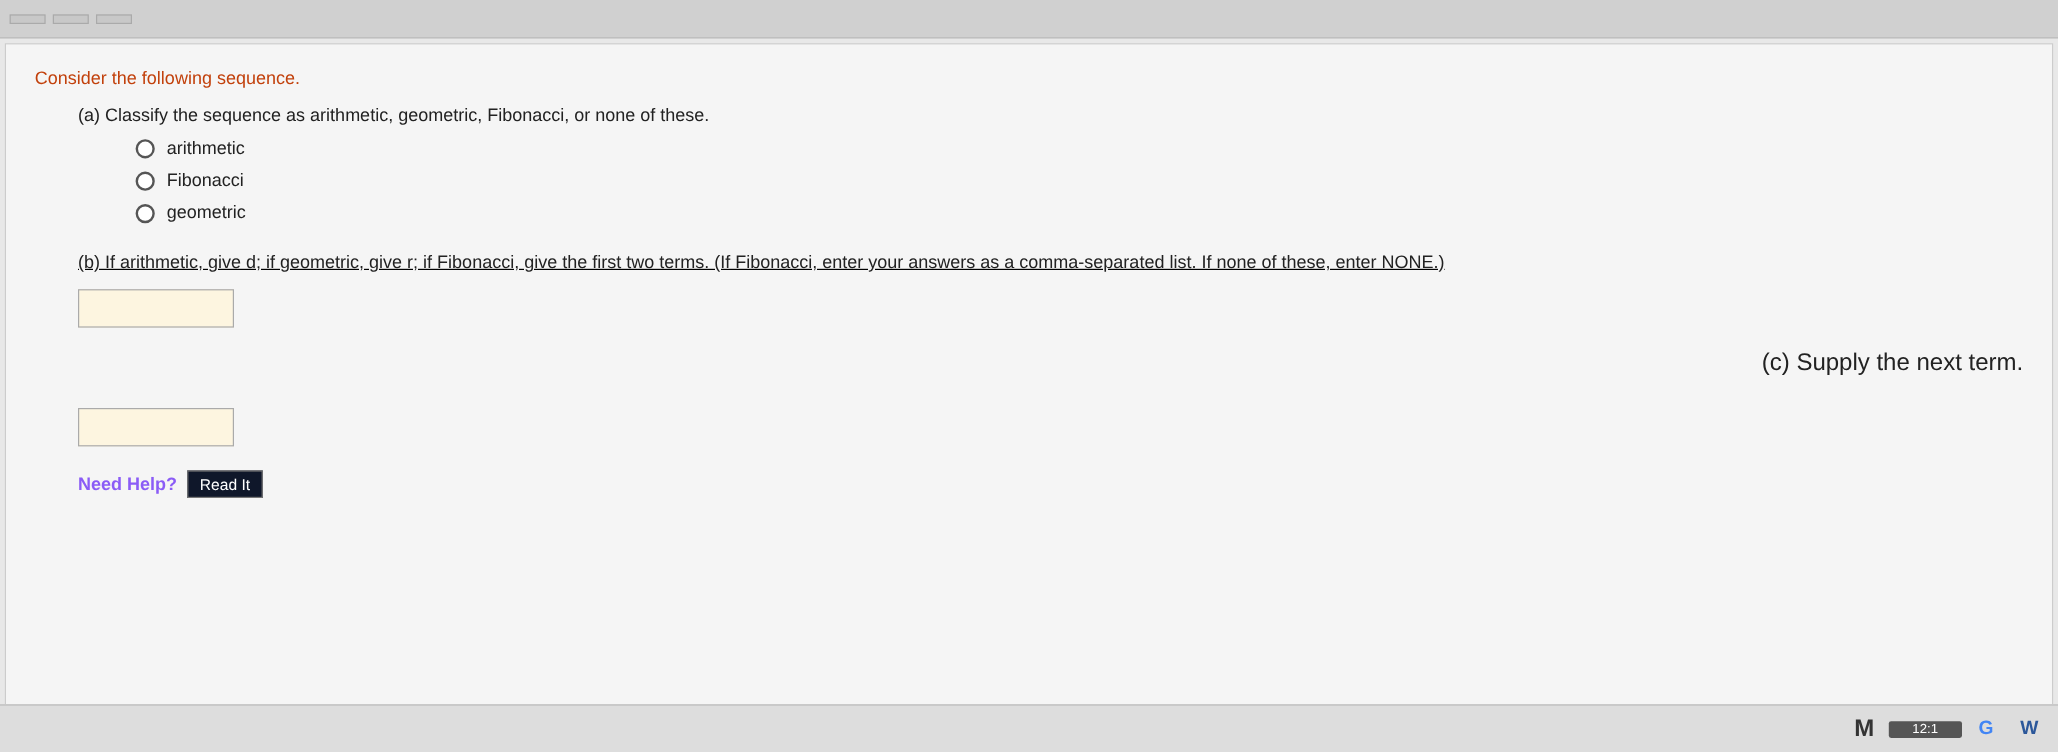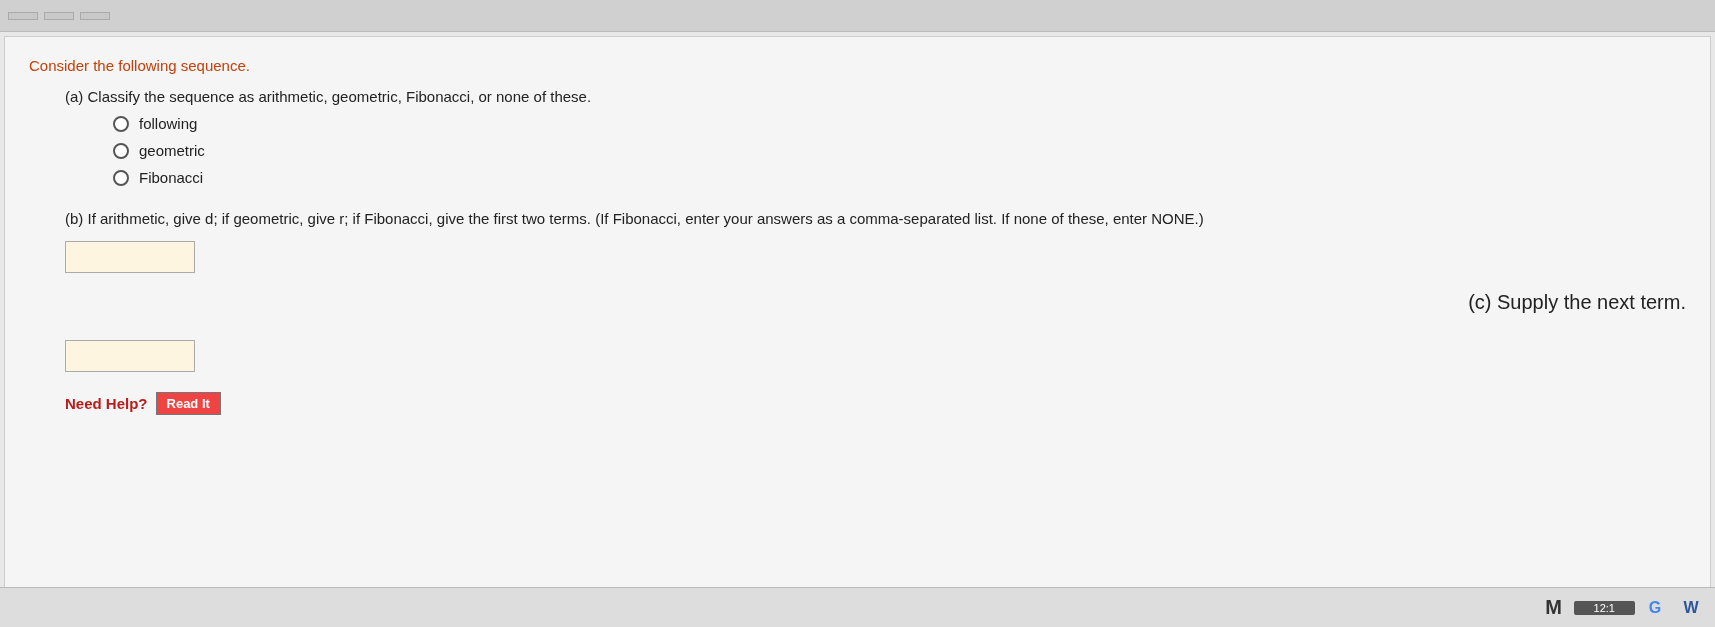--- a/index.html
+++ b/index.html
@@ -98,20 +98,21 @@
       flex-shrink: 0;
       display: flex;
       align-items: center;
       justify-content: center;
     }
 
     .part-b {
       margin-left: 36px;
       margin-top: 22px;
       margin-bottom: 18px;
+      text-decoration: underline;
     }
 
     .part-b-label {
       font-size: 15px;
       color: #222;
       margin-bottom: 12px;
       line-height: 1.4;
     }
 
     .answer-input {
@@ -138,34 +139,33 @@
 
     .need-help-section {
       margin-left: 36px;
       margin-top: 10px;
       display: flex;
       align-items: center;
       gap: 8px;
     }
 
     .need-help-text {
-      color: #b91c1c;
+      color: #8b5cf6;
       font-weight: bold;
       font-size: 15px;
       text-align: center;
     }
 
     .read-it-btn {
-      background: #ef4444;
+      background: #0f172a;
       color: white;
       border: 1px solid #777;
       padding: 3px 10px;
       font-size: 13px;
       cursor: pointer;
-      font-weight: bold;
     }
 
     .taskbar {
       position: fixed;
       bottom: 0;
       left: 0;
       width: 1715px;
       height: 40px;
       background: #ddd;
       border-top: 1px solid #bbb;
@@ -207,33 +207,33 @@
   <div class="question-intro">Consider the following sequence.</div>
 
 
   <div class="sub-question">
     <div class="sub-question-label">(a) Classify the sequence as arithmetic, geometric, Fibonacci, or none of these.</div>
 
     <div class="radio-options">
 
       <label class="radio-option">
         <div class="radio-circle"></div>
-        <span>following</span>
+        <span>arithmetic</span>
+      </label>
+
+      <label class="radio-option">
+        <div class="radio-circle"></div>
+        <span>Fibonacci</span>
       </label>
 
       <label class="radio-option">
         <div class="radio-circle"></div>
         <span>geometric</span>
       </label>
 
-      <label class="radio-option">
-        <div class="radio-circle"></div>
-        <span>Fibonacci</span>
-      </label>
-
 
     </div>
   </div>
 
   <div class="part-b">
     <div class="part-b-label">(b) If arithmetic, give d; if geometric, give r; if Fibonacci, give the first two terms. (If Fibonacci, enter your answers as a comma-separated list. If none of these, enter NONE.)</div>
     <input class="answer-input" type="text" placeholder="" style="">
   </div>
 
   <div class="part-c">

